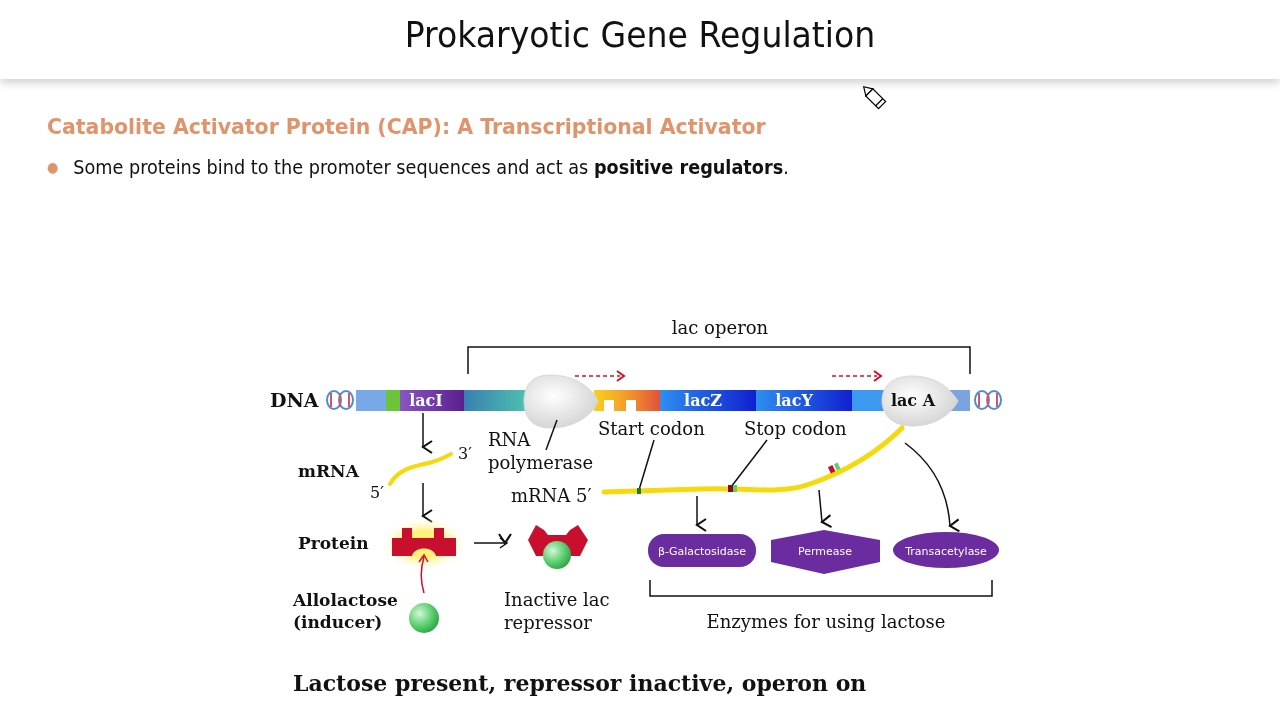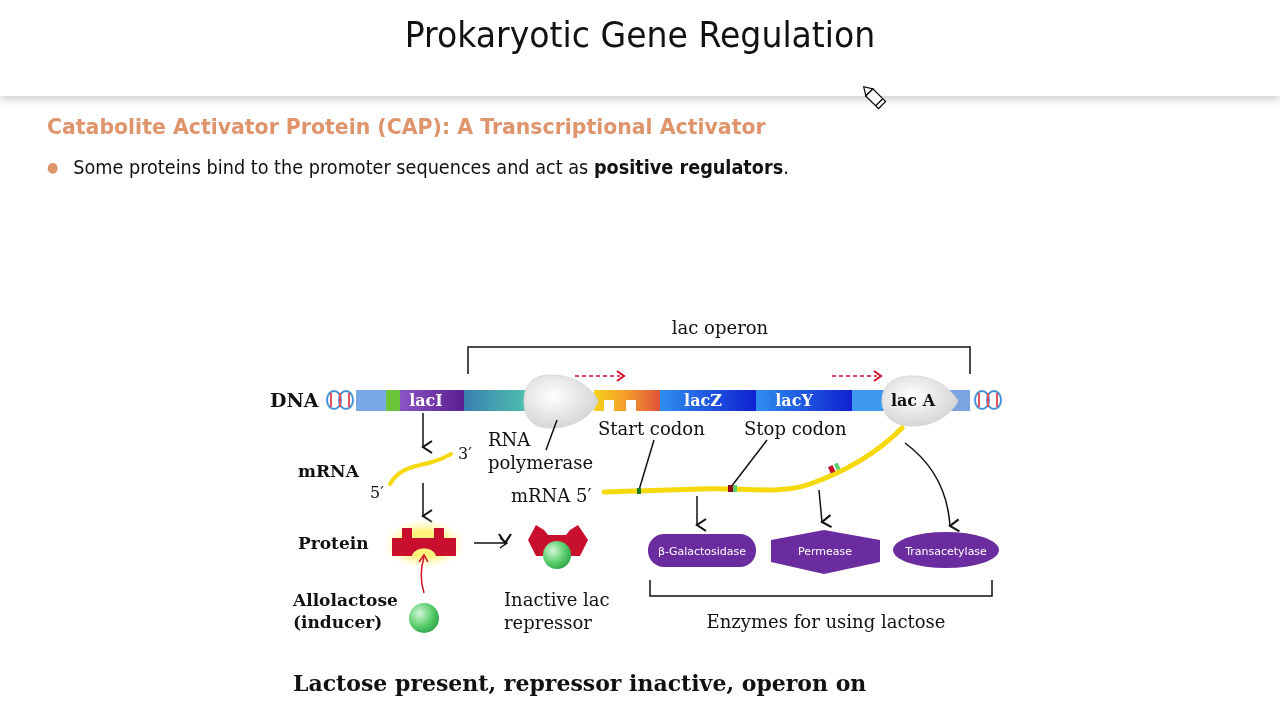--- a/index.html
+++ b/index.html
@@ -1,17 +1,17 @@
 <!DOCTYPE html>
 <html><head>
 <meta charset="utf-8">
 <style>
   html, body { margin:0; padding:0; }
   body { width:1280px; height:720px; background:#ffffff; position:relative; overflow:hidden; font-family:"DejaVu Sans", sans-serif; }
-  .title-bar { position:absolute; left:0; top:0; width:1280px; height:96px; background:#fff; box-shadow:0 4px 8px rgba(0,0,0,0.18); z-index:2; }
+  .title-bar { position:absolute; left:0; top:0; width:1280px; height:79px; background:#fff; box-shadow:0 4px 8px rgba(0,0,0,0.18); z-index:2; }
   .title { position:absolute; left:0; width:1280px; top:14px; text-align:center; font-size:36px; color:#111; font-family:"DejaVu Sans", sans-serif; letter-spacing:0px; transform:scaleX(0.92); }
   .cursor { position:absolute; left:857px; top:80px; width:36px; height:36px; z-index:3; }
   .subtitle { position:absolute; left:47px; top:114px; font-size:22px; font-weight:bold; color:#e0946c; font-family:"DejaVu Sans", sans-serif; transform-origin:left; transform:scaleX(0.93); }
   .bullet-row { position:absolute; left:47px; top:156px; font-size:19px; color:#111; font-family:"DejaVu Sans", sans-serif; transform-origin:left; transform:scaleX(0.93); white-space:nowrap; }
   .bullet-dot { color:#e0946c; font-size:14px; margin-right:16px; position:relative; top:-2px; }
   .diagram { position:absolute; left:0; top:0; width:1280px; height:720px; }
   .serif { font-family:"DejaVu Serif", serif; }
 </style>
 </head>
 <body>

